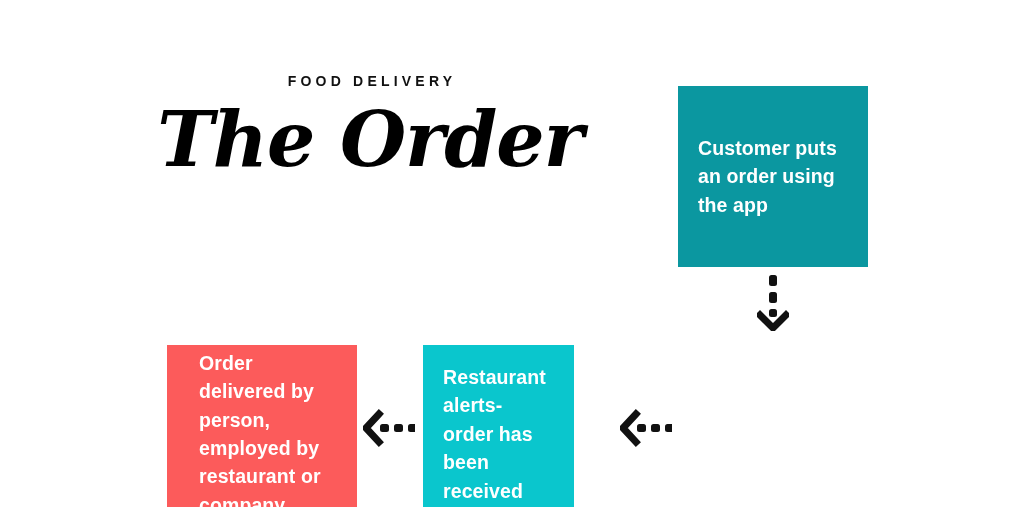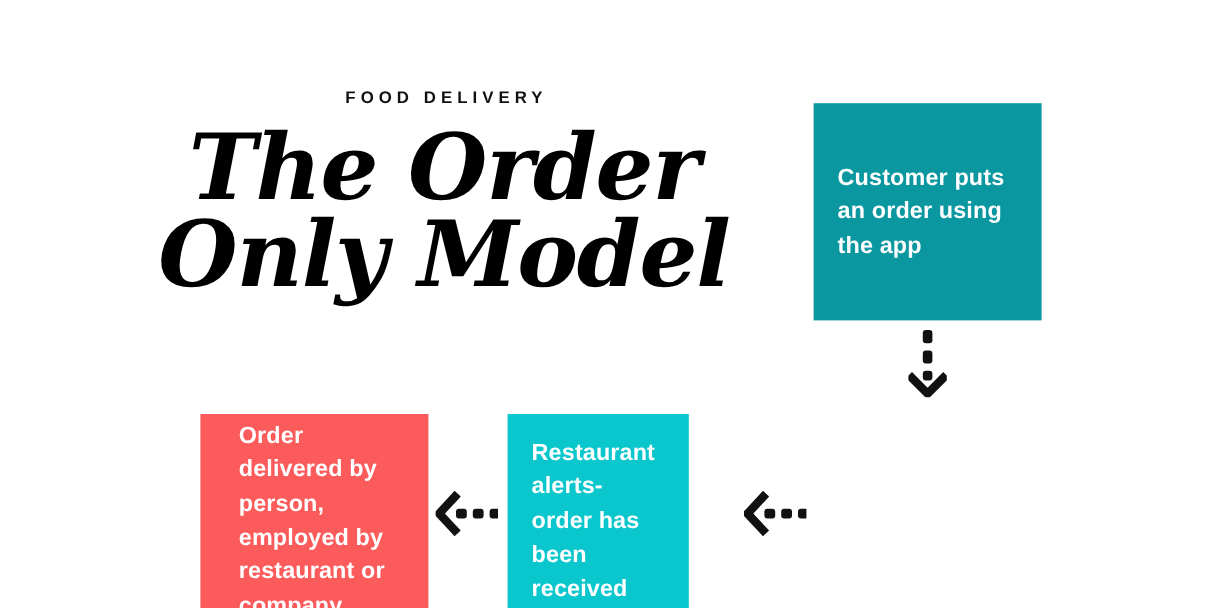--- a/index.html
+++ b/index.html
@@ -134,21 +134,20 @@
 </style>
 </head>
 <body>
 
 <div class="canvas">
 
   <div class="title-block">
     <div class="kicker">FOOD DELIVERY</div>
     <div class="headline">
       <span class="line">The Order</span>
-      <span class="line">Only Model</span>
     </div>
   </div>
 
   <div class="box" id="box-customer">
     <span class="txt">Customer puts an order using the app</span>
   </div>
 
   <div class="arrow" id="arrow-down">
     <svg width="32" height="56" viewBox="0 0 32 56" xmlns="http://www.w3.org/2000/svg">
       <rect x="12" y="0" width="8" height="11" rx="2.5" fill="#111111"></rect>

